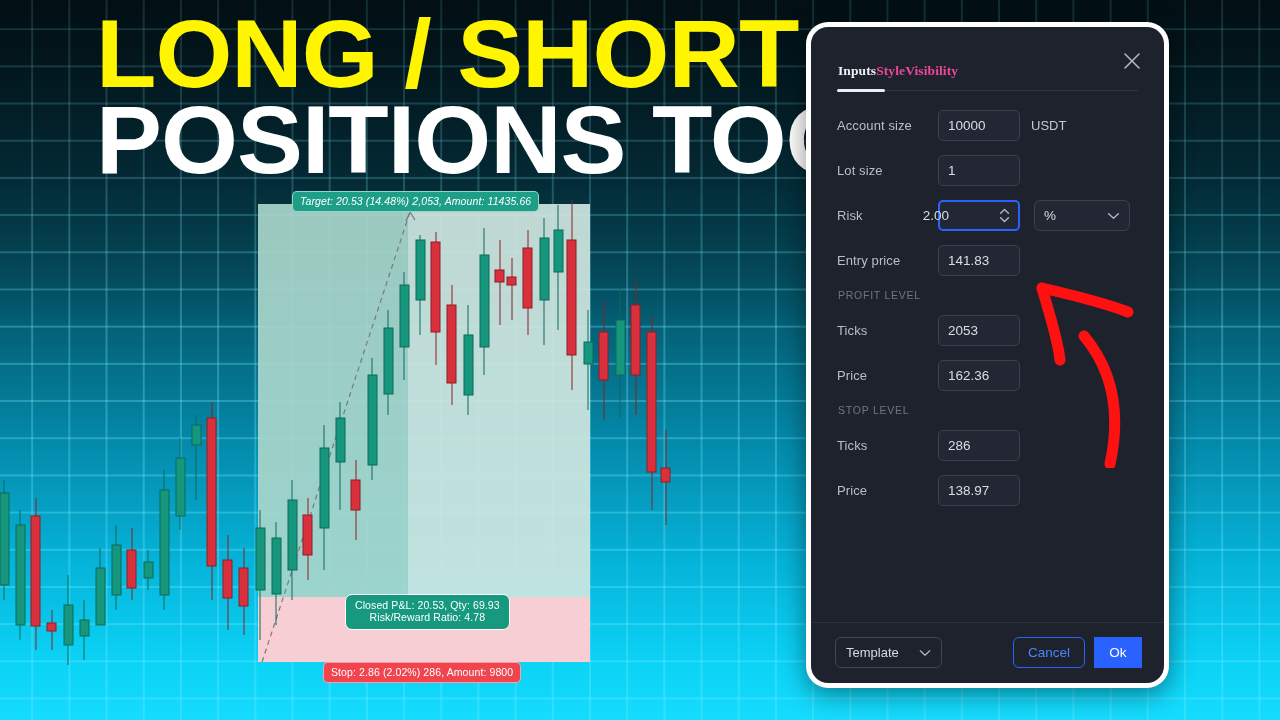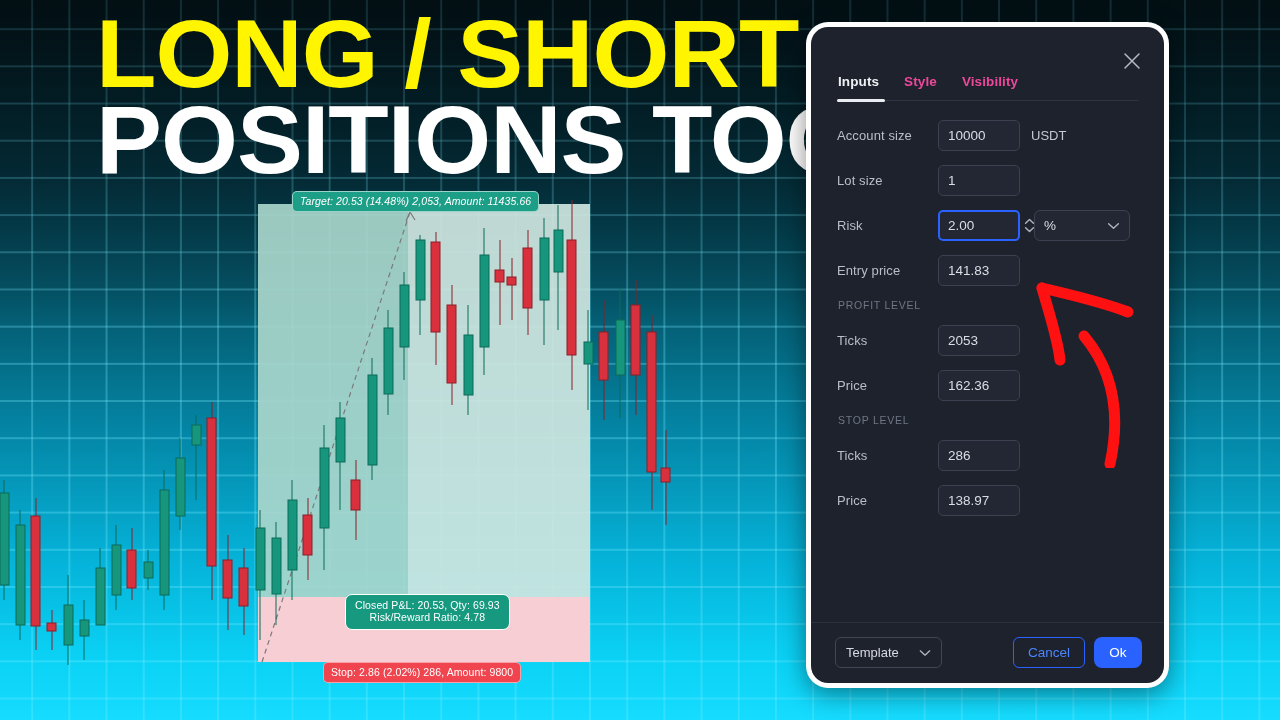--- a/index.html
+++ b/index.html
@@ -152,23 +152,24 @@
   #edit-icon { width: 17px; height: 17px; opacity: 0.88; cursor: pointer; }
   #close-btn {
     position: absolute;
     right: 20px; top: 22px;
     width: 24px; height: 24px;
     cursor: pointer;
     opacity: 0.85;
   }
 
   #tabs {
-    display: flex; gap: 25px;
-    margin-top: 25px;
+    display: flex; 
+    margin-top: 14px;
     padding-left: 1px;
+    font-family: Liberation Serif, serif;
   }
   .tab {
     font-size: 13.5px;
     font-weight: 700;
     color: #ec4899;
     padding-bottom: 11px;
     cursor: pointer;
     letter-spacing: 0.1px;
   }
   .tab.active { color: #eef0f3; }
@@ -215,21 +216,21 @@
     display: flex;
     align-items: center;
     padding: 0 9px;
     font-family: Liberation Sans, sans-serif;
     cursor: text;
   }
   .field.w82 { width: 82px; }
   .field.focused {
     border: 2px solid #2962ff;
     padding: 0 8px;
-    justify-content: space-between;
+    justify-content: flex-end;
     background: #232734;
     gap: 44px;
   }
   .spinner {
     display: flex; flex-direction: column;
     gap: 1px; margin-left: 6px;
     cursor: pointer;
   }
   .unit {
     margin-left: 11px;
@@ -288,21 +289,21 @@
     font-size: 13.5px;
     font-weight: 400;
     cursor: pointer;
     margin-right: 9px;
     font-family: "Liberation Sans", sans-serif;
   }
   #ok-btn {
     height: 31px;
     min-width: 48px;
     border: none;
-    border-radius: 8px;
+    border-radius: 0;
     background: #2962ff;
     color: #ffffff;
     font-size: 13.5px;
     cursor: pointer;
     padding: 0 14px;
     font-family: "Liberation Sans", sans-serif;
   }
 </style>
 </head>
 <body>

